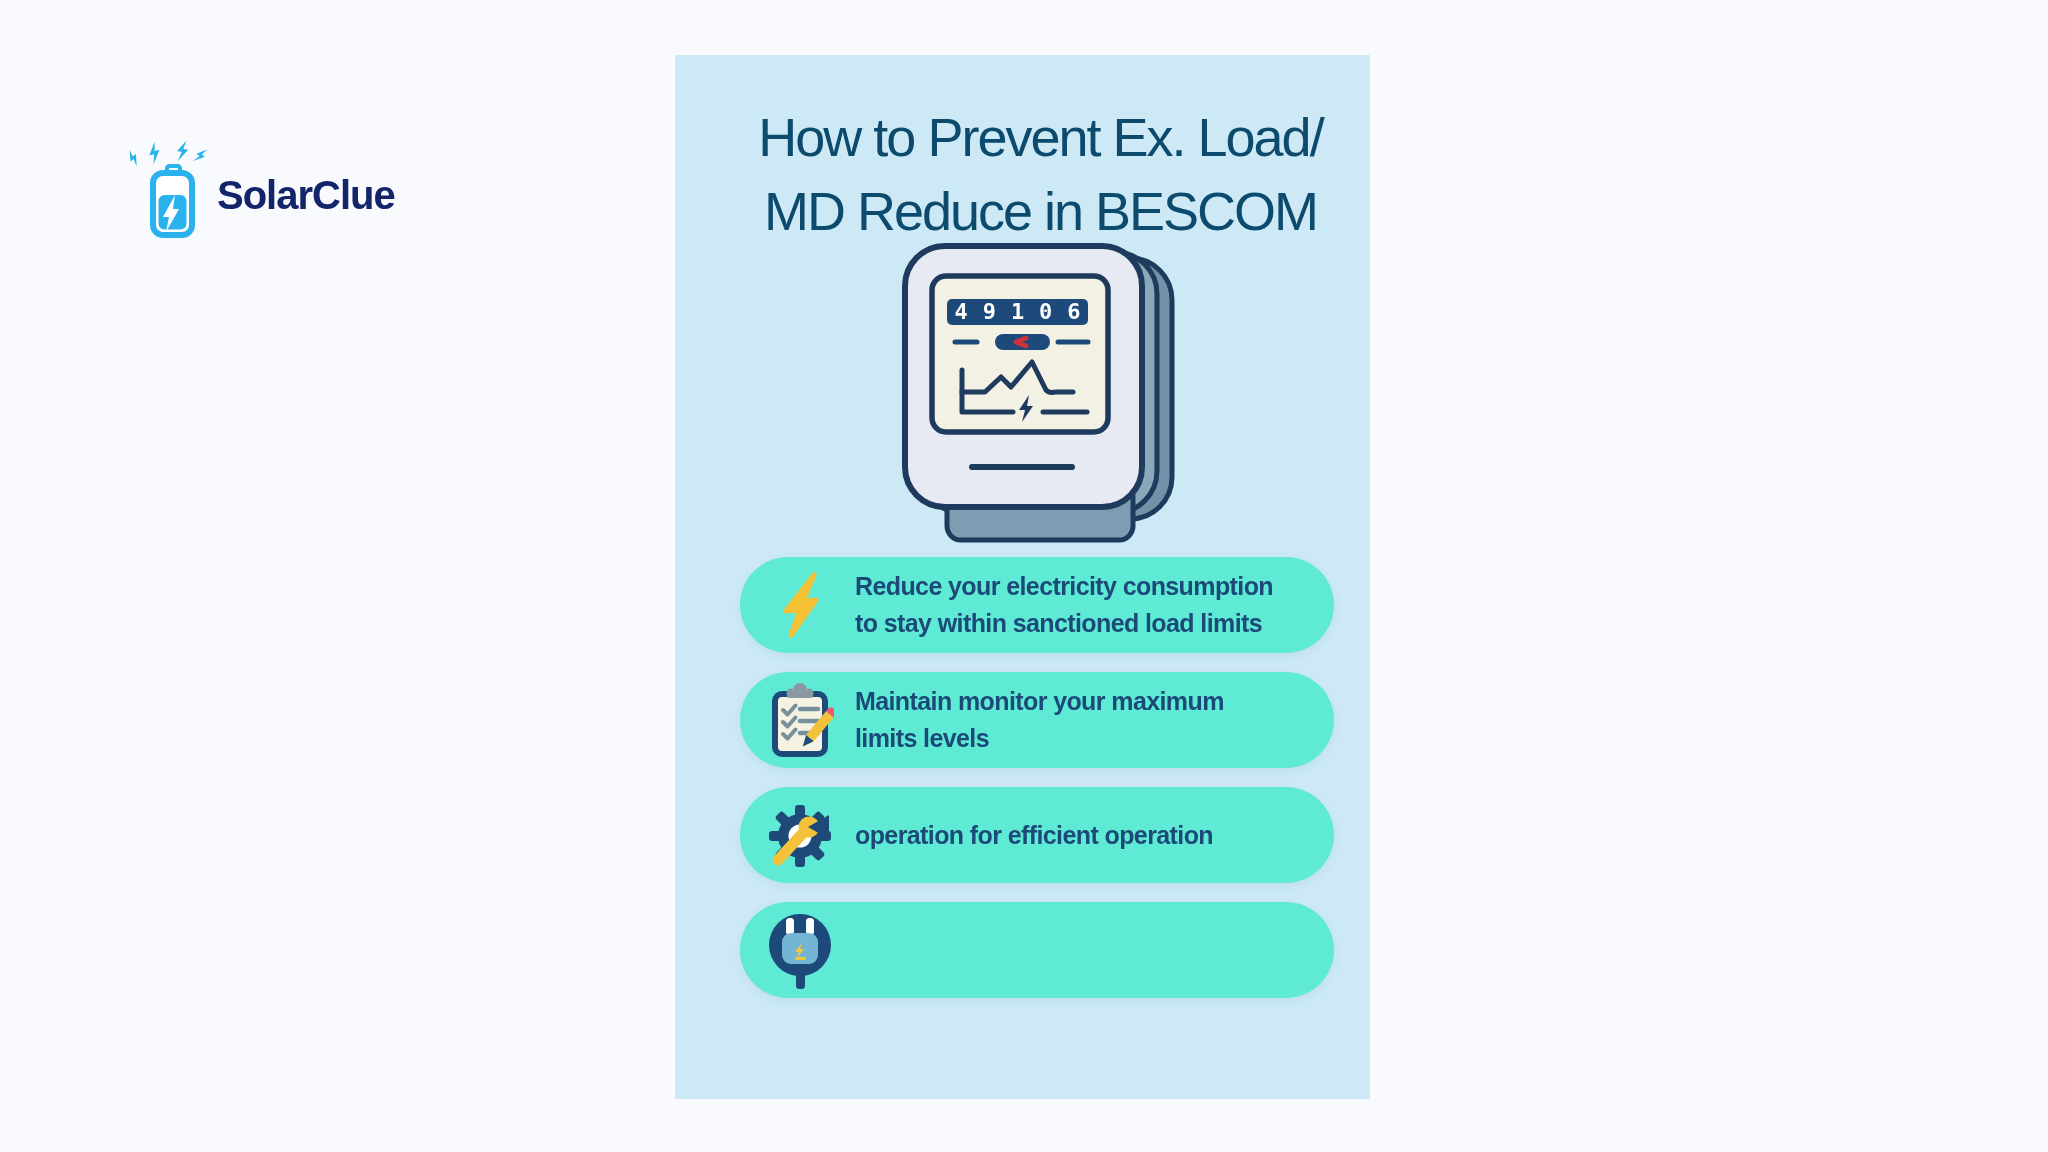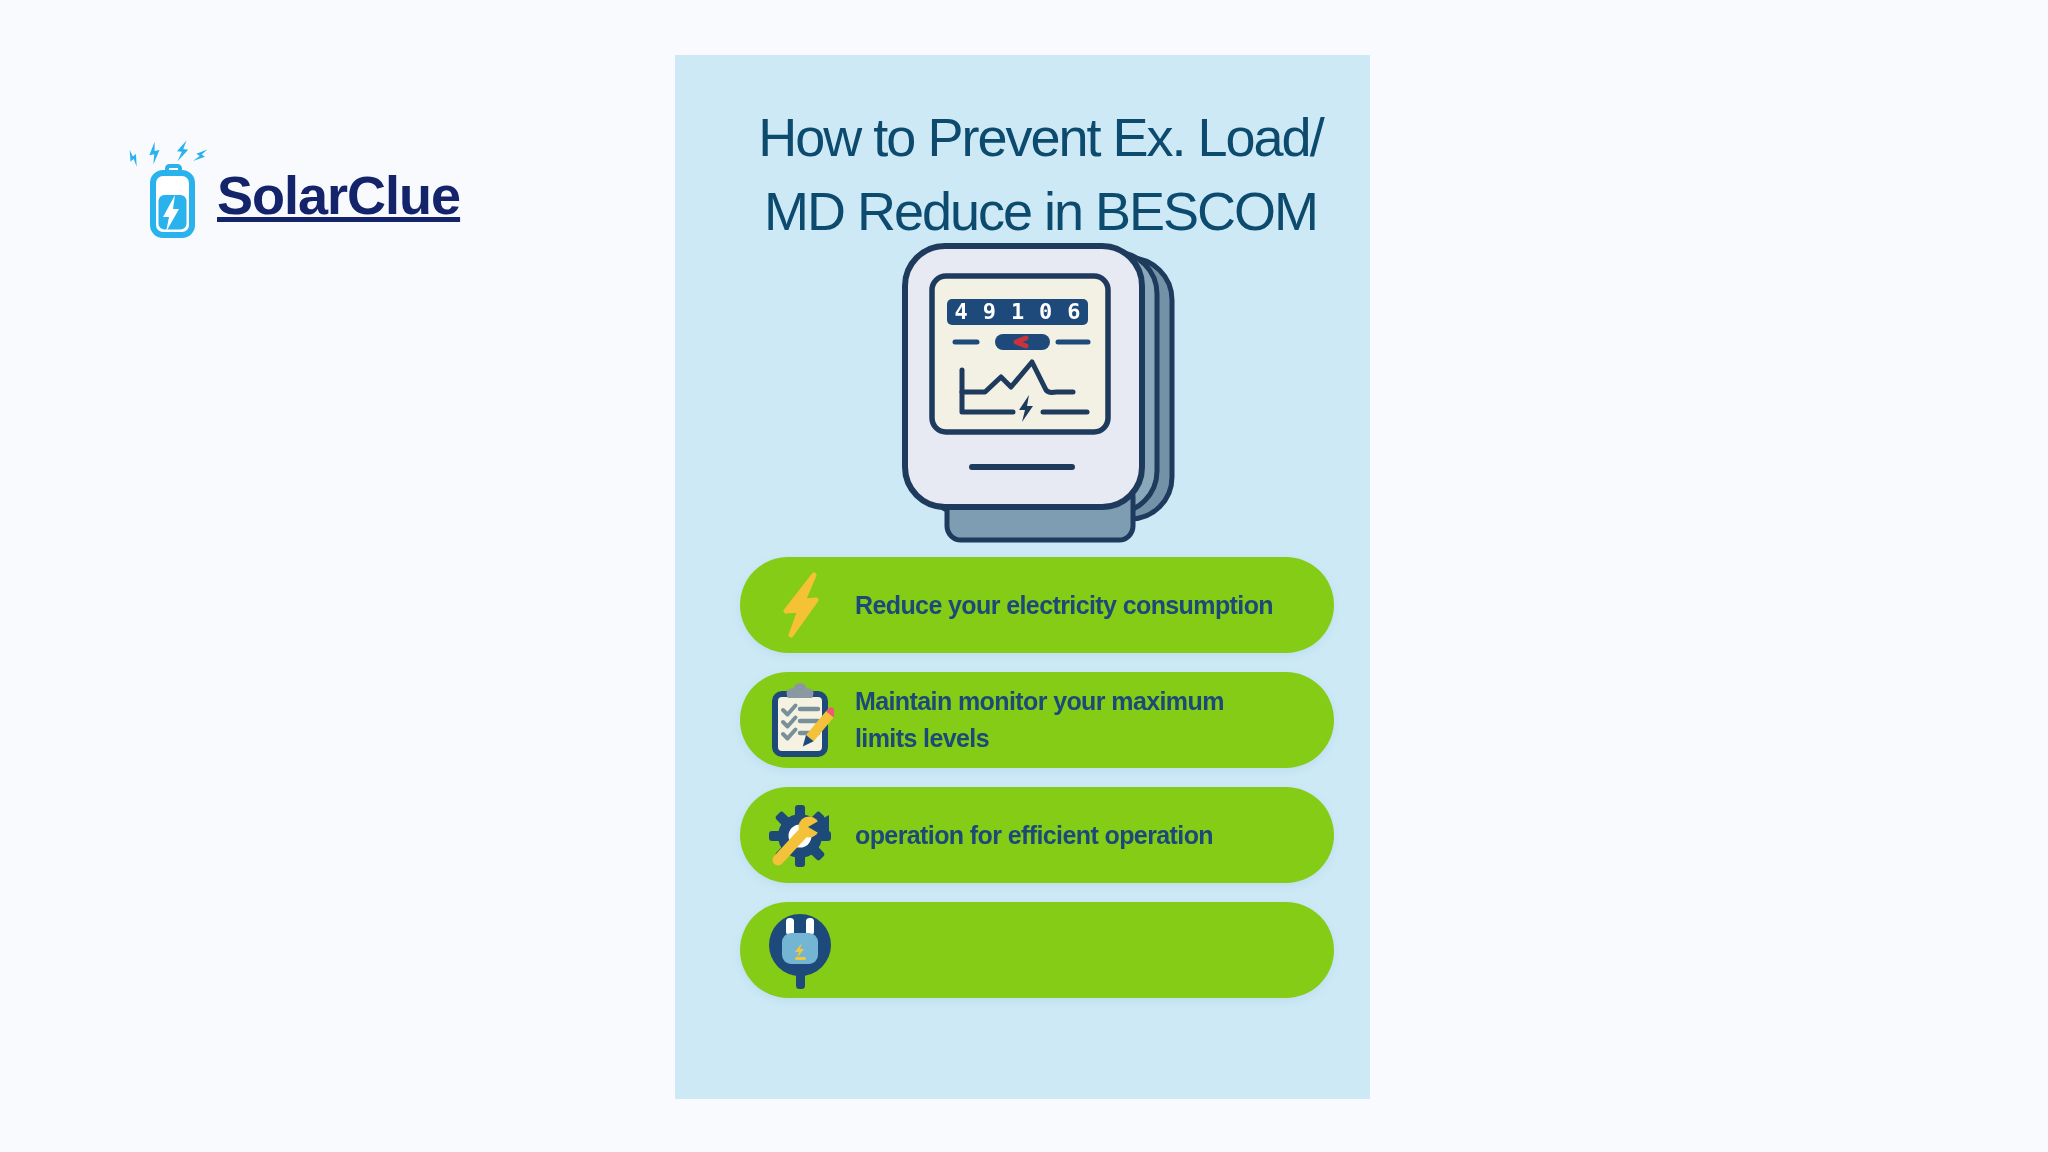--- a/index.html
+++ b/index.html
@@ -7,42 +7,42 @@
   .stage {
     position:relative; width:2048px; height:1152px;
     background:#f8fafd; overflow:hidden;
     font-family:"Liberation Sans", sans-serif;
   }
   
   .logo { position:absolute; left:123px; top:133px; width:400px; height:115px; }
   .logo-icon { position:absolute; left:0; top:0; }
   .logo-text {
     position:absolute; left:94px; top:34px;
-    font-size:54px; line-height:56px; font-weight:bold;
-    color:#14246b; letter-spacing:-1px; white-space:nowrap;text-decoration:underline;
+    font-size:40px; line-height:56px; font-weight:bold;
+    color:#14246b; letter-spacing:-1px; white-space:nowrap;
   }
   
   .panel {
     position:absolute; left:675px; top:55px;
     width:695px; height:1044px; background:#cde9f6;
   }
   .panel-title {
     position:absolute; top:45px; left:0; width:100%;
     padding-left:36px; text-align:center;
     font-size:54px; line-height:74px; font-weight:normal;
     letter-spacing:-2px; color:#0c4a6e; white-space:nowrap;
   }
   .meter { position:absolute; left:220px; top:183px; }
   
   .tips {
     position:absolute; top:502px; left:65px; right:36px;
     display:flex; flex-direction:column; gap:19px;
   }
   .tip {
-    height:96px; background:#84cc16; border-radius:48px;
+    height:96px; background:#5eead4; border-radius:48px;
     display:flex; align-items:center; padding-left:24px;
     box-shadow:0 3px 8px rgba(110,160,200,0.15);
   }
   .tip-icon { flex:0 0 72px; display:flex; align-items:center; justify-content:center; }
   .tip-text {
     margin-left:19px;
     font-size:25px; line-height:37px; font-weight:bold;
     letter-spacing:-0.6px; color:#1c4a78; white-space:nowrap;
   }
 </style>
@@ -107,20 +107,21 @@
     <div class="tips">
 
       <div class="tip">
         <span class="tip-icon">
           <svg width="44" height="66" viewBox="0 0 44 66">
             <polygon points="36,3 8,39 22,38 13,63 38,28 25,29" fill="#f5c236" stroke="#f5c236" stroke-width="5" stroke-linejoin="round"></polygon>
           </svg>
         </span>
         <div class="tip-text">
           <div>Reduce your electricity consumption</div>
+          <div>to stay within sanctioned load limits</div>
         </div>
       </div>
 
       <div class="tip">
         <span class="tip-icon">
           <svg width="68" height="76" viewBox="0 0 68 76">
             <rect x="9" y="12" width="50" height="60" rx="7" fill="#f6f2e2" stroke="#1d4a78" stroke-width="6"></rect>
             <g fill="#8a98a2">
               <circle cx="34" cy="8" r="7"></circle>
               <circle cx="25" cy="11" r="4.5"></circle>

